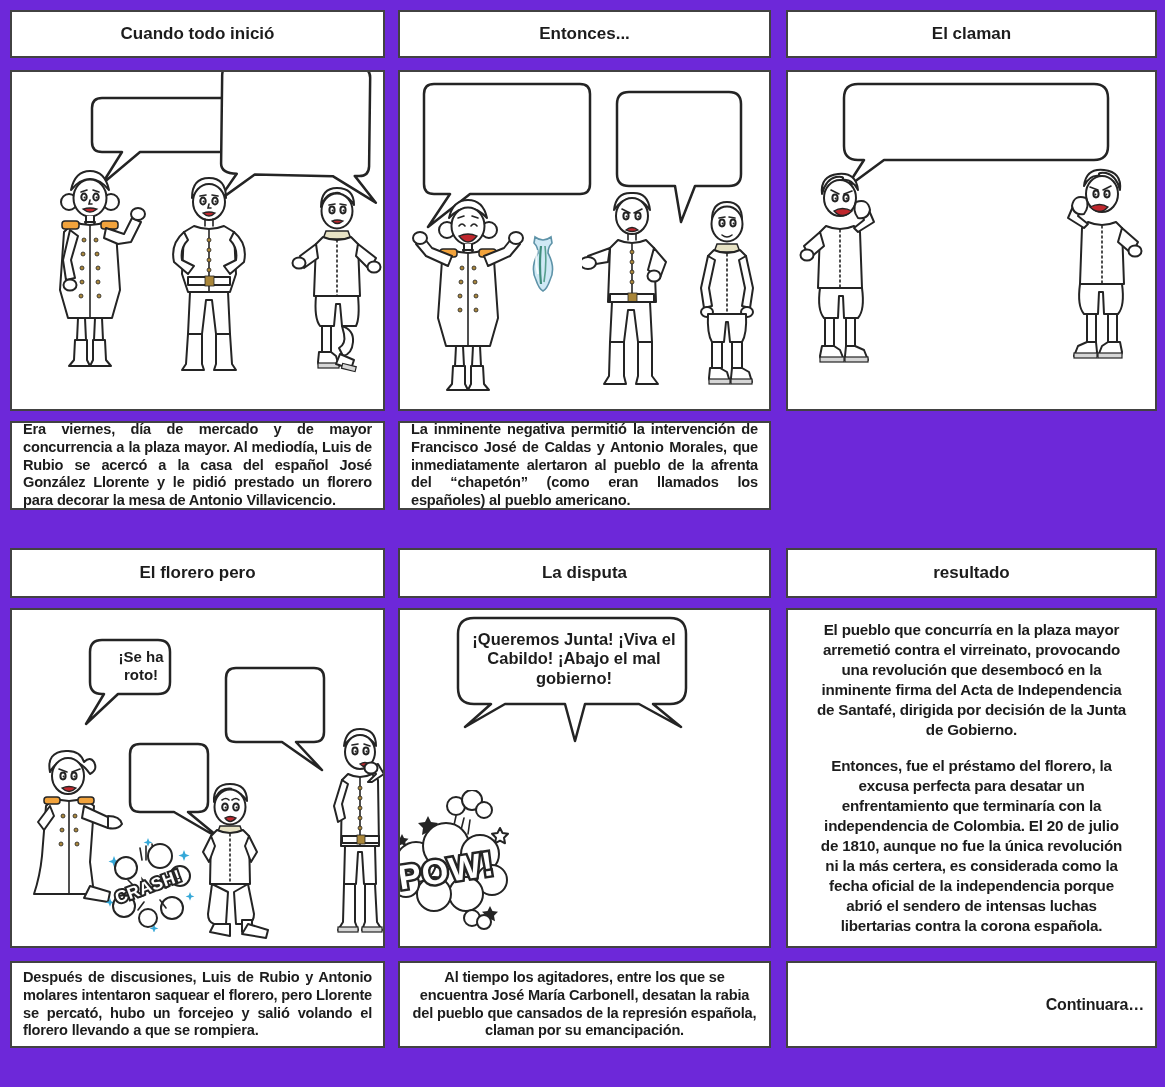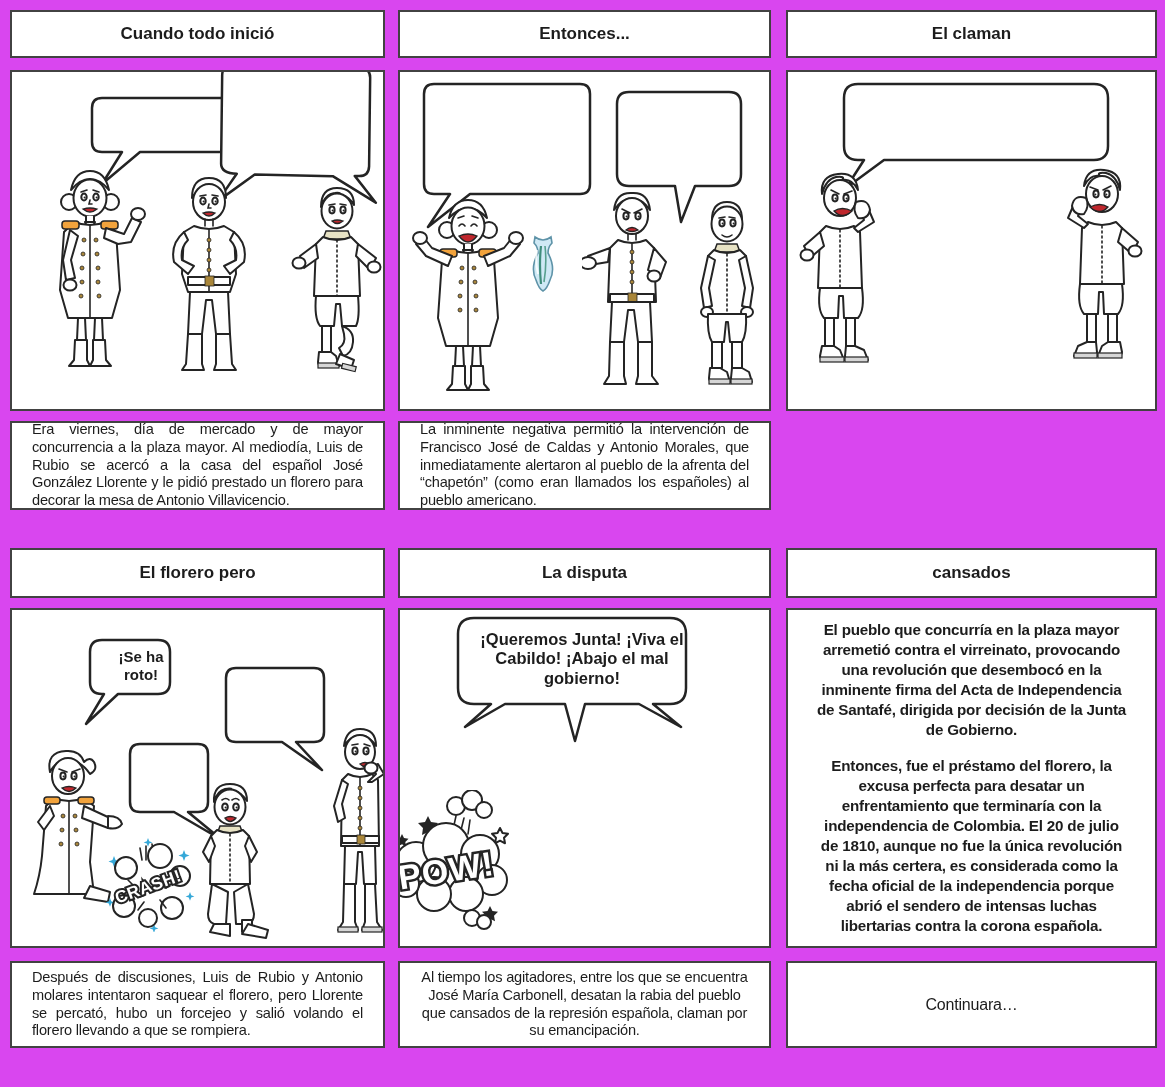--- a/index.html
+++ b/index.html
@@ -1,26 +1,26 @@
 <!DOCTYPE html>
 <html><head>
 <meta charset="utf-8">
 <style>
   html,body{margin:0;padding:0;background:#000;}
-  #board{position:relative;width:1165px;height:1087px;background:#d946ef;box-sizing:border-box;
+  #board{position:relative;width:1165px;height:1087px;background:#6d28d9;box-sizing:border-box;
     display:grid;grid-template-columns:375px 13px 373px 15px 371px;
     grid-template-rows:48px 12px 341px 10px 89px 38px 50px 10px 340px 13px 87px;
     padding:10px 8px 39px 10px;font-family:"Liberation Sans",sans-serif;color:#1c1c1c;}
   .box{background:#fff;border:2px solid #424242;box-sizing:border-box;}
   .c1{grid-column:1}.c3{grid-column:3}.c5{grid-column:5}
   .r1{grid-row:1}.r3{grid-row:3}.r5{grid-row:5}.r7{grid-row:7}.r9{grid-row:9}.r11{grid-row:11}
   .title{display:flex;align-items:center;justify-content:center;font-weight:bold;font-size:17px;}
   .scene{position:relative;overflow:hidden;}
-  .desc{display:flex;flex-direction:column;justify-content:center;padding:6px 20px;
-    font-weight:normal;font-size:14.6px;line-height:1.23;letter-spacing:-0.2px;}
+  .desc{display:flex;flex-direction:column;justify-content:center;padding:6px 11px;
+    font-weight:bold;font-size:14.6px;line-height:1.23;letter-spacing:-0.2px;align-items:flex-end;}
   .just{text-align:justify}.cen{text-align:center}
   .big{font-size:16px;text-align:center;}
   .chr,.bub,.fx{position:absolute;}
   .bub path.bb{fill:#fff;stroke:#242424;stroke-width:2.5;stroke-linejoin:round;}
   .btxt{position:absolute;font-weight:bold;text-align:center;line-height:1.18;color:#1c1c1c;}
   .o{fill:#fff;stroke:#242424;stroke-width:2;stroke-linejoin:round;}
   .k{fill:none;stroke:#242424;stroke-width:1.6;stroke-linecap:round;}
   .ink{fill:#242424;stroke:none;}
   .gold{fill:#a9863a;stroke:#242424;stroke-width:0.8;}
   .org{fill:#f2a33c;stroke:#242424;stroke-width:1.5;}
@@ -287,21 +287,21 @@
 
   <div class="box desc just c1 r5">
       <div>Era viernes, día de mercado y de mayor concurrencia a la plaza mayor. Al mediodía, Luis de Rubio se acercó a la casa del español José González Llorente y le pidió prestado un florero para decorar la mesa de Antonio Villavicencio.</div>
     </div>
   <div class="box desc just c3 r5">
       <div>La inminente negativa permitió la intervención de Francisco José de Caldas y Antonio Morales, que inmediatamente alertaron al pueblo de la afrenta del “chapetón” (como eran llamados los españoles) al pueblo americano.</div>
     </div>
 
   <div class="box title c1 r7">El florero pero</div>
   <div class="box title c3 r7">La disputa</div>
-  <div class="box title c5 r7">cansados</div>
+  <div class="box title c5 r7">resultado</div>
 
   <div class="box scene c1 r9">
 
     <svg class="bub" style="left:70px;top:28px" width="94" height="104" viewBox="0 0 94 104">
       <path class="bb" d="M20,2 H76 Q88,2 88,14 V44 Q88,56 76,56 H36 L4,86 L22,56 H20 Q8,56 8,44 V14 Q8,2 20,2 Z"></path>
     </svg>
     <div class="btxt" style="left:93px;top:38px;width:72px;font-size:15px">¡Se ha roto!</div>
 
     <svg class="bub" style="left:212px;top:56px" width="112" height="108" viewBox="0 0 112 108">
       <path class="bb" d="M12,2 H90 Q100,2 100,12 V66 Q100,76 90,76 H72 L98,104 L58,76 H12 Q2,76 2,66 V12 Q2,2 12,2 Z"></path>
@@ -410,21 +410,21 @@
       <rect class="sole" x="20" y="201" width="20" height="5"></rect>
         <rect class="sole" x="44" y="201" width="20" height="5"></rect>
     </svg>
   </div>
 
   <div class="box scene c3 r9">
 
     <svg class="bub" style="left:56px;top:6px" width="234" height="130" viewBox="0 0 234 130">
       <path class="bb" d="M18,2 H214 Q230,2 230,18 V72 Q230,88 214,88 H197 L225,111 L183,88 H129 L119,125 L109,88 H49 L9,111 L35,88 H18 Q2,88 2,72 V18 Q2,2 18,2 Z"></path>
     </svg>
-    <div class="btxt" style="left:80px;top:20px;width:204px;font-size:16.5px">¡Queremos Junta! ¡Viva el Cabildo! ¡Abajo el mal gobierno!</div>
+    <div class="btxt" style="left:72px;top:20px;width:204px;font-size:16.5px">¡Queremos Junta! ¡Viva el Cabildo! ¡Abajo el mal gobierno!</div>
 
     <svg class="fx" style="left:-6px;top:180px" width="124" height="144" viewBox="0 0 124 144">
       <g>
           <circle class="o" cx="62" cy="16" r="9"></circle>
           <circle class="o" cx="78" cy="10" r="10"></circle>
           <circle class="o" cx="90" cy="20" r="8"></circle>
         </g>
       <path class="k" d="M58,44 L62,26 M66,44 L70,28 M74,44 L76,30" stroke-width="2"></path>
       <path class="ink" d="M34,26 l3,6 7,1 -5,5 1,7 -6,-3 -6,3 1,-7 -5,-5 7,-1 Z"></path>
       <path class="o" d="M106,38 l2.5,5 5.5,0.8 -4,4 1,5.5 -5,-2.6 -5,2.6 1,-5.5 -4,-4 5.5,-0.8 Z" stroke-width="1.5"></path>

